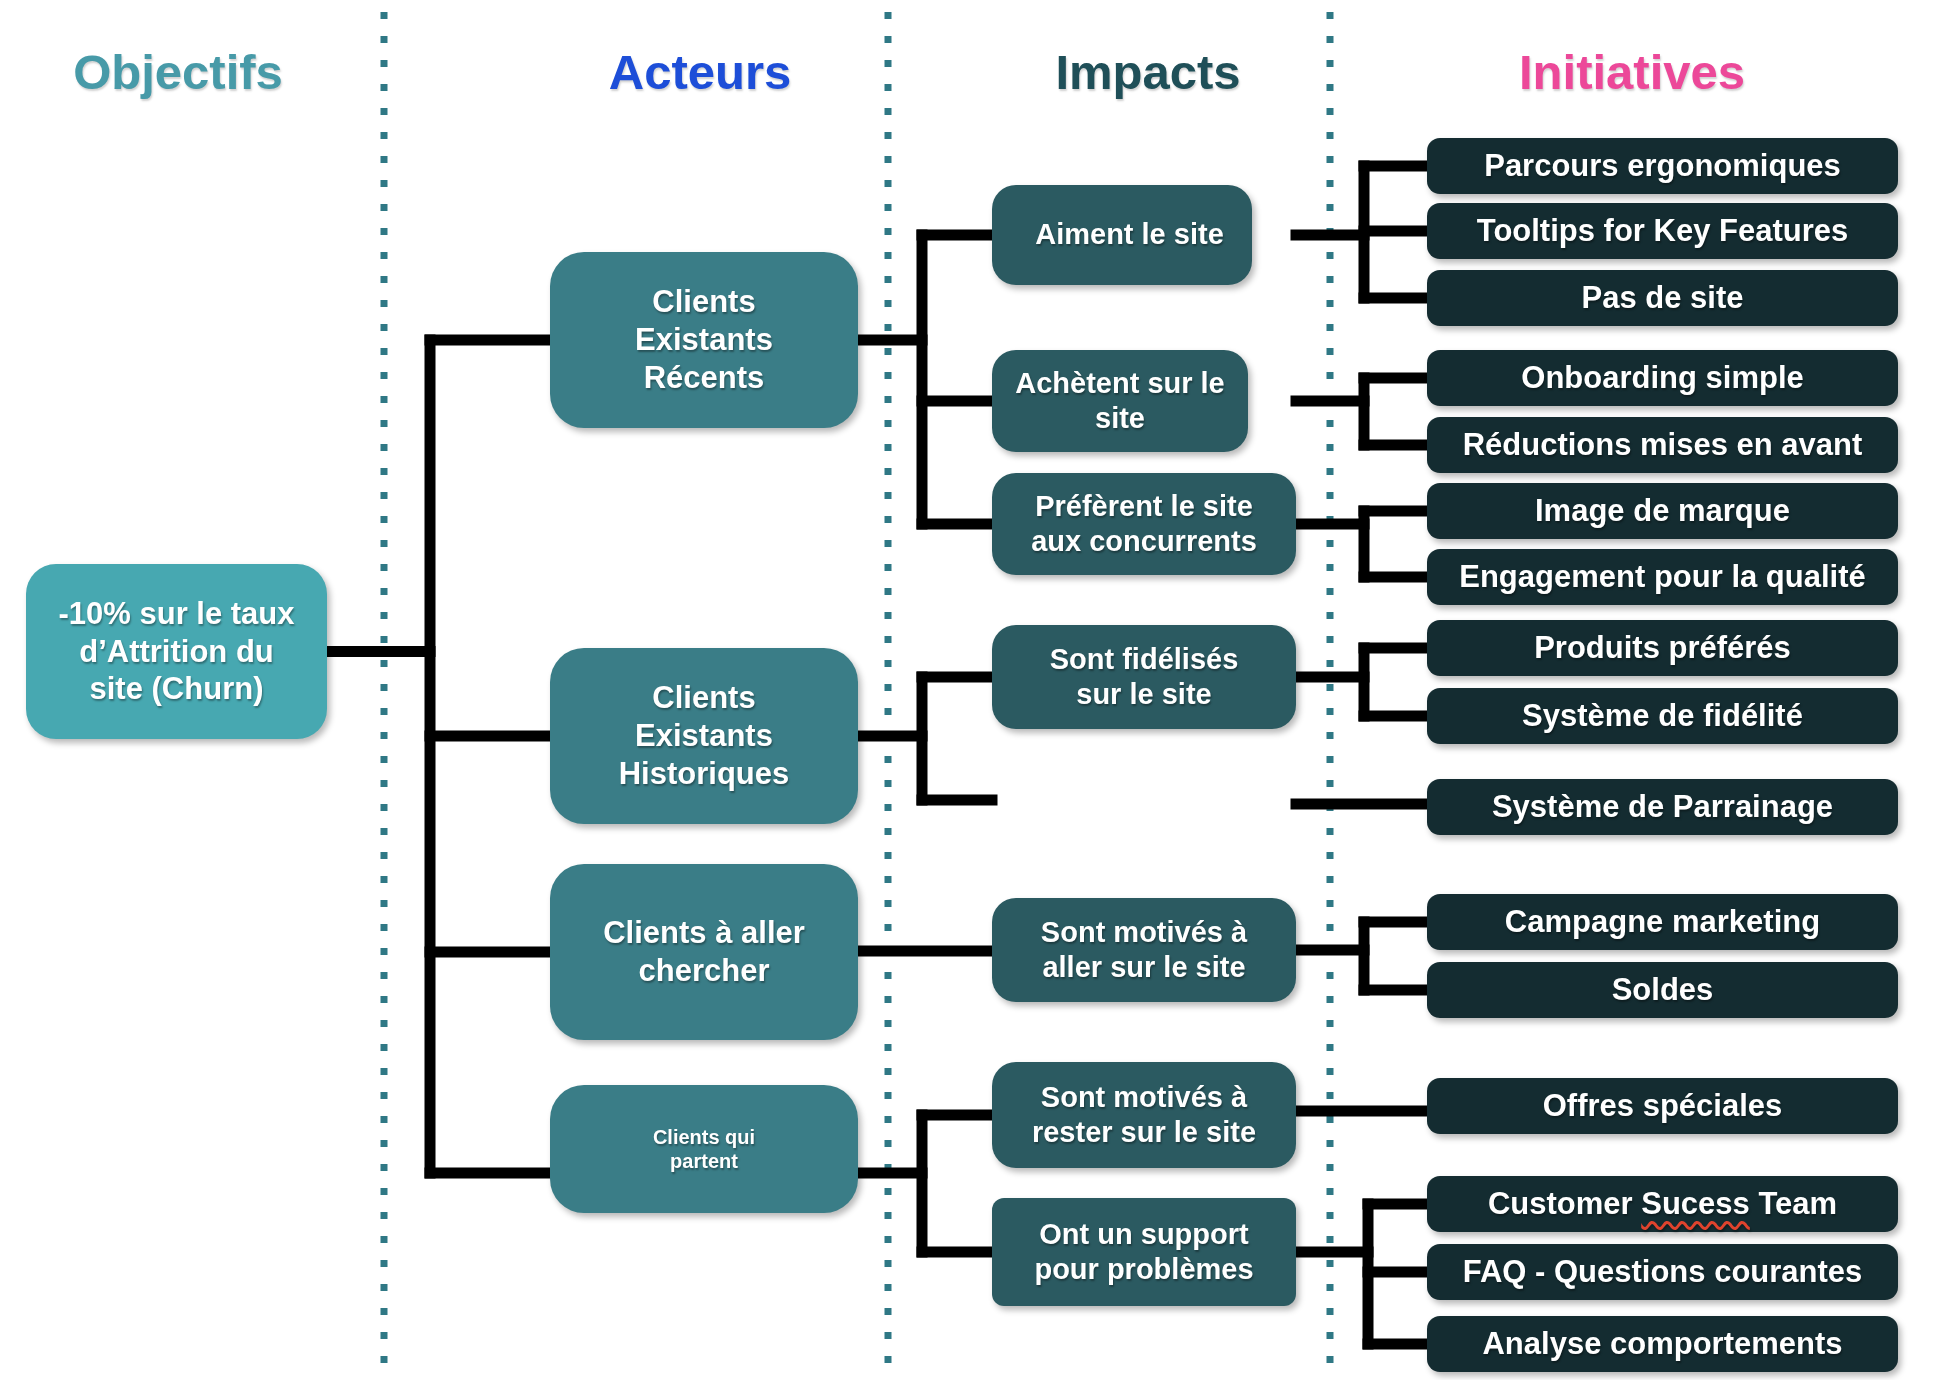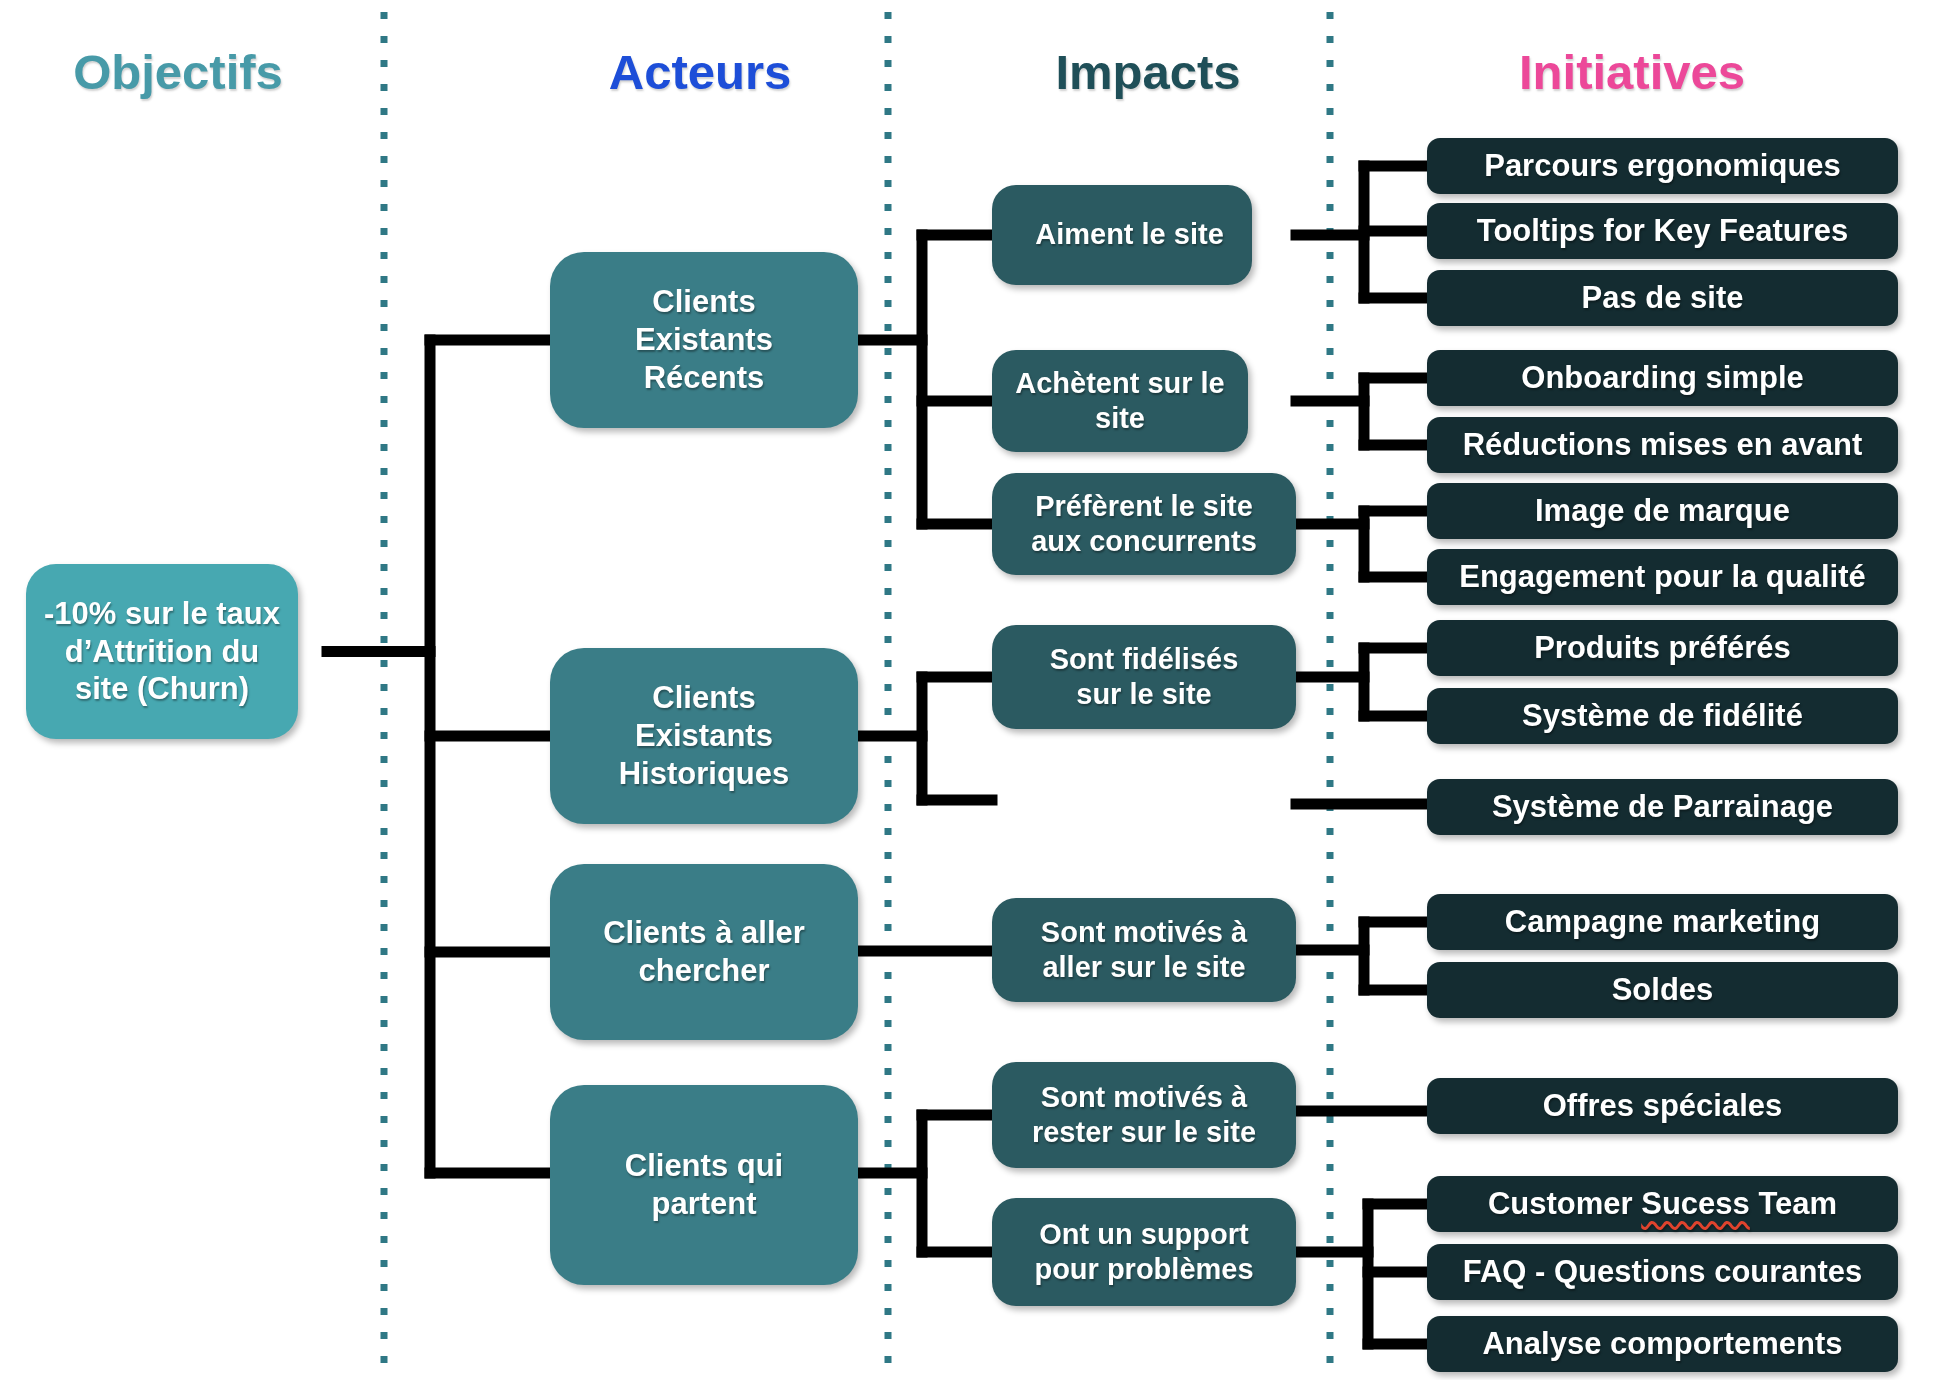--- a/index.html
+++ b/index.html
@@ -94,40 +94,40 @@
       <line x1="1364" y1="922" x2="1427" y2="922" stroke="#000000" stroke-width="11" stroke-linecap="square"></line>
       <line x1="1364" y1="990" x2="1427" y2="990" stroke="#000000" stroke-width="11" stroke-linecap="square"></line>
       <line x1="1296" y1="1111" x2="1427" y2="1111" stroke="#000000" stroke-width="11" stroke-linecap="square"></line>
       <line x1="1296" y1="1252" x2="1368" y2="1252" stroke="#000000" stroke-width="11" stroke-linecap="square"></line>
       <line x1="1368" y1="1204" x2="1368" y2="1344" stroke="#000000" stroke-width="11" stroke-linecap="square"></line>
       <line x1="1368" y1="1204" x2="1427" y2="1204" stroke="#000000" stroke-width="11" stroke-linecap="square"></line>
       <line x1="1368" y1="1272" x2="1427" y2="1272" stroke="#000000" stroke-width="11" stroke-linecap="square"></line>
       <line x1="1368" y1="1344" x2="1427" y2="1344" stroke="#000000" stroke-width="11" stroke-linecap="square"></line>
     </svg>
   <div id="nodes">
-      <div class="node col-objectifs" style="left: 26px; top: 564px; width: 272px; height: 175px; background: rgb(71, 168, 177); border-radius: 30px; font-size: 31px;">
+      <div class="node col-objectifs" style="left: 26px; top: 564px; width: 301px; height: 175px; background: rgb(71, 168, 177); border-radius: 30px; font-size: 31px;">
         <span>-10% sur le taux
 d’Attrition du
 site (Churn)</span>
       </div>
       <div class="node col-acteurs" style="left: 550px; top: 252px; width: 308px; height: 176px; background: rgb(58, 125, 135); border-radius: 34px; font-size: 31px;">
         <span>Clients
 Existants
 Récents</span>
       </div>
       <div class="node col-acteurs" style="left: 550px; top: 648px; width: 308px; height: 176px; background: rgb(58, 125, 135); border-radius: 34px; font-size: 31px;">
         <span>Clients
 Existants
 Historiques</span>
       </div>
       <div class="node col-acteurs" style="left: 550px; top: 864px; width: 308px; height: 176px; background: rgb(58, 125, 135); border-radius: 34px; font-size: 31px;">
         <span>Clients à aller
 chercher</span>
       </div>
-      <div class="node col-acteurs" style="left: 550px; top: 1085px; width: 308px; height: 200px; background: rgb(58, 125, 135); border-radius: 34px; font-size: 31px;">
+      <div class="node col-acteurs" style="left: 550px; top: 1085px; width: 308px; height: 128px; background: rgb(58, 125, 135); border-radius: 34px; font-size: 20px;">
         <span>Clients qui
 partent</span>
       </div>
       <div class="node col-impacts" style="left: 992px; top: 185px; width: 260px; height: 100px; background: rgb(43, 90, 97); border-radius: 24px; font-size: 29px; padding-left: 25px;">
         <span>Aiment le site</span>
       </div>
       <div class="node col-impacts" style="left: 992px; top: 350px; width: 256px; height: 102px; background: rgb(43, 90, 97); border-radius: 24px; font-size: 29px;">
         <span>Achètent sur le
 site</span>
       </div>
@@ -140,21 +140,21 @@
 sur le site</span>
       </div>
       <div class="node col-impacts" style="left: 992px; top: 898px; width: 304px; height: 104px; background: rgb(43, 90, 97); border-radius: 24px; font-size: 29px;">
         <span>Sont motivés à
 aller sur le site</span>
       </div>
       <div class="node col-impacts" style="left: 992px; top: 1062px; width: 304px; height: 106px; background: rgb(43, 90, 97); border-radius: 24px; font-size: 29px;">
         <span>Sont motivés à
 rester sur le site</span>
       </div>
-      <div class="node col-impacts" style="left: 992px; top: 1198px; width: 304px; height: 108px; background: rgb(43, 90, 97); border-radius: 24px; font-size: 29px;">
+      <div class="node col-impacts" style="left: 992px; top: 1198px; width: 304px; height: 108px; background: rgb(43, 90, 97); border-radius: 12px; font-size: 29px;">
         <span>Ont un support
 pour problèmes</span>
       </div>
       <div class="node col-initiatives" style="left: 1427px; top: 138px; width: 471px; height: 56px; background: rgb(20, 44, 49); border-radius: 13px; font-size: 31px;">
         <span>Parcours ergonomiques</span>
       </div>
       <div class="node col-initiatives" style="left: 1427px; top: 203px; width: 471px; height: 56px; background: rgb(20, 44, 49); border-radius: 13px; font-size: 31px;">
         <span>Tooltips for Key Features</span>
       </div>
       <div class="node col-initiatives" style="left: 1427px; top: 270px; width: 471px; height: 56px; background: rgb(20, 44, 49); border-radius: 13px; font-size: 31px;">

